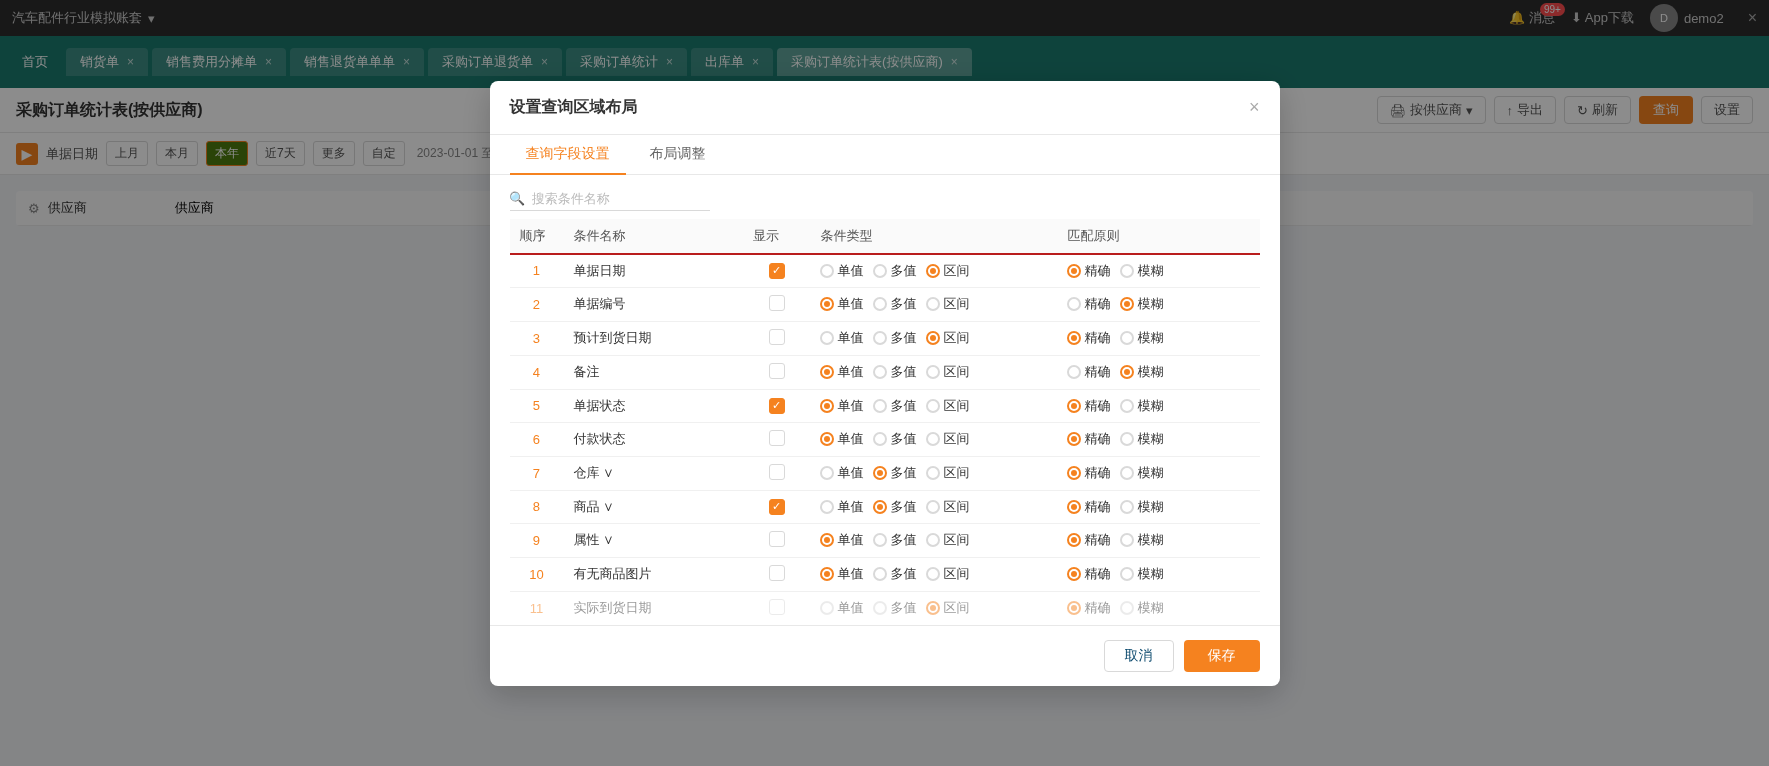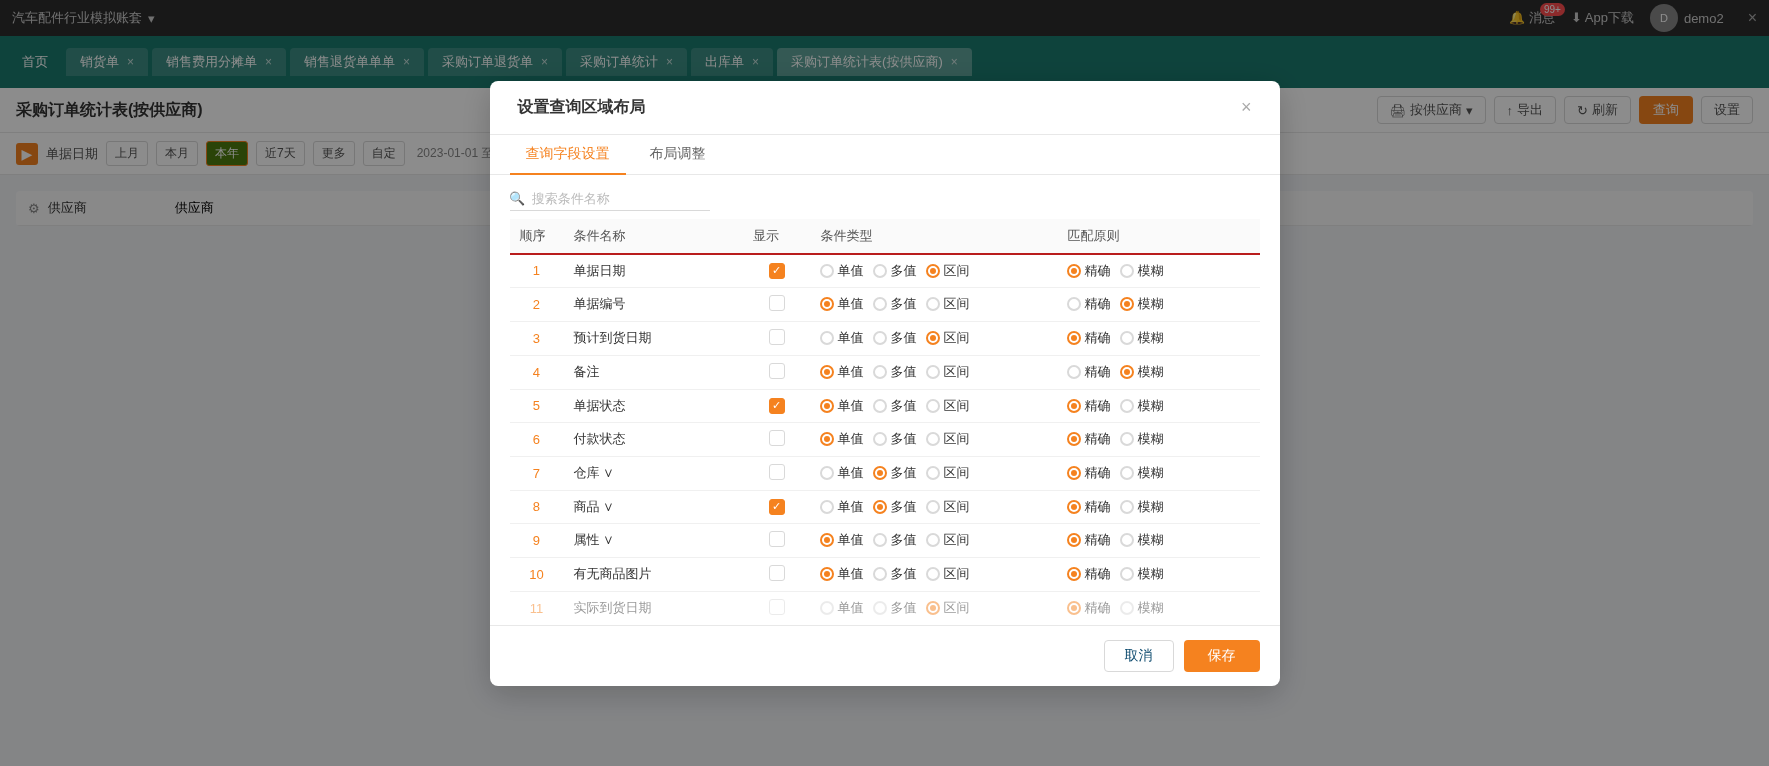--- a/index.html
+++ b/index.html
@@ -114,21 +114,21 @@
     .modal {
       background: #fff;
       border-radius: 8px;
       width: 790px;
       max-height: 680px;
       display: flex;
       flex-direction: column;
       box-shadow: 0 8px 32px rgba(0,0,0,0.2);
     }
     .modal-header {
-      padding: 16px 28px;
+      padding: 16px 20px;
       border-bottom: 1px solid #e8e8e8;
       display: flex;
       align-items: center;
       justify-content: space-between;
     }
     .modal-title { font-size: 16px; font-weight: bold; color: #333; }
     .modal-close { cursor: pointer; color: #aaa; font-size: 18px; line-height: 1; }
 
     
     .modal-tabs {

